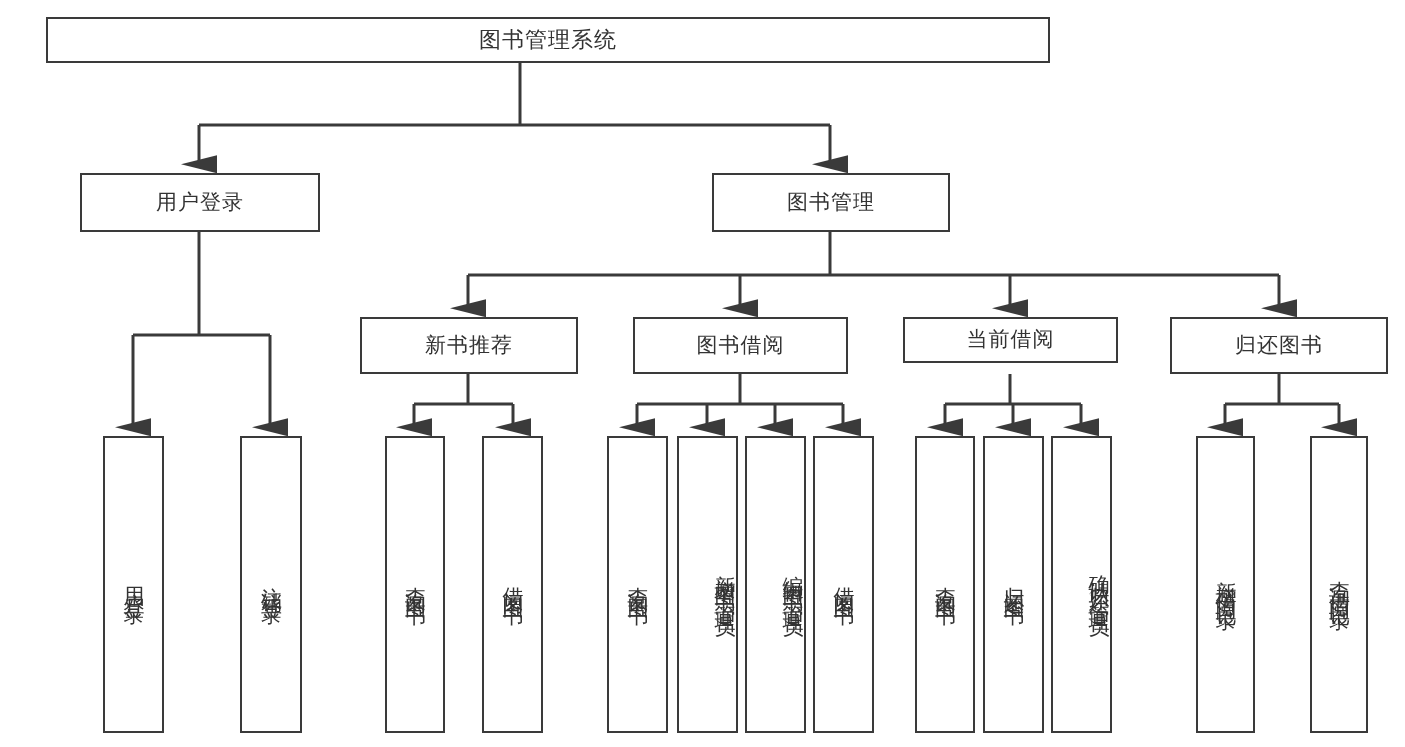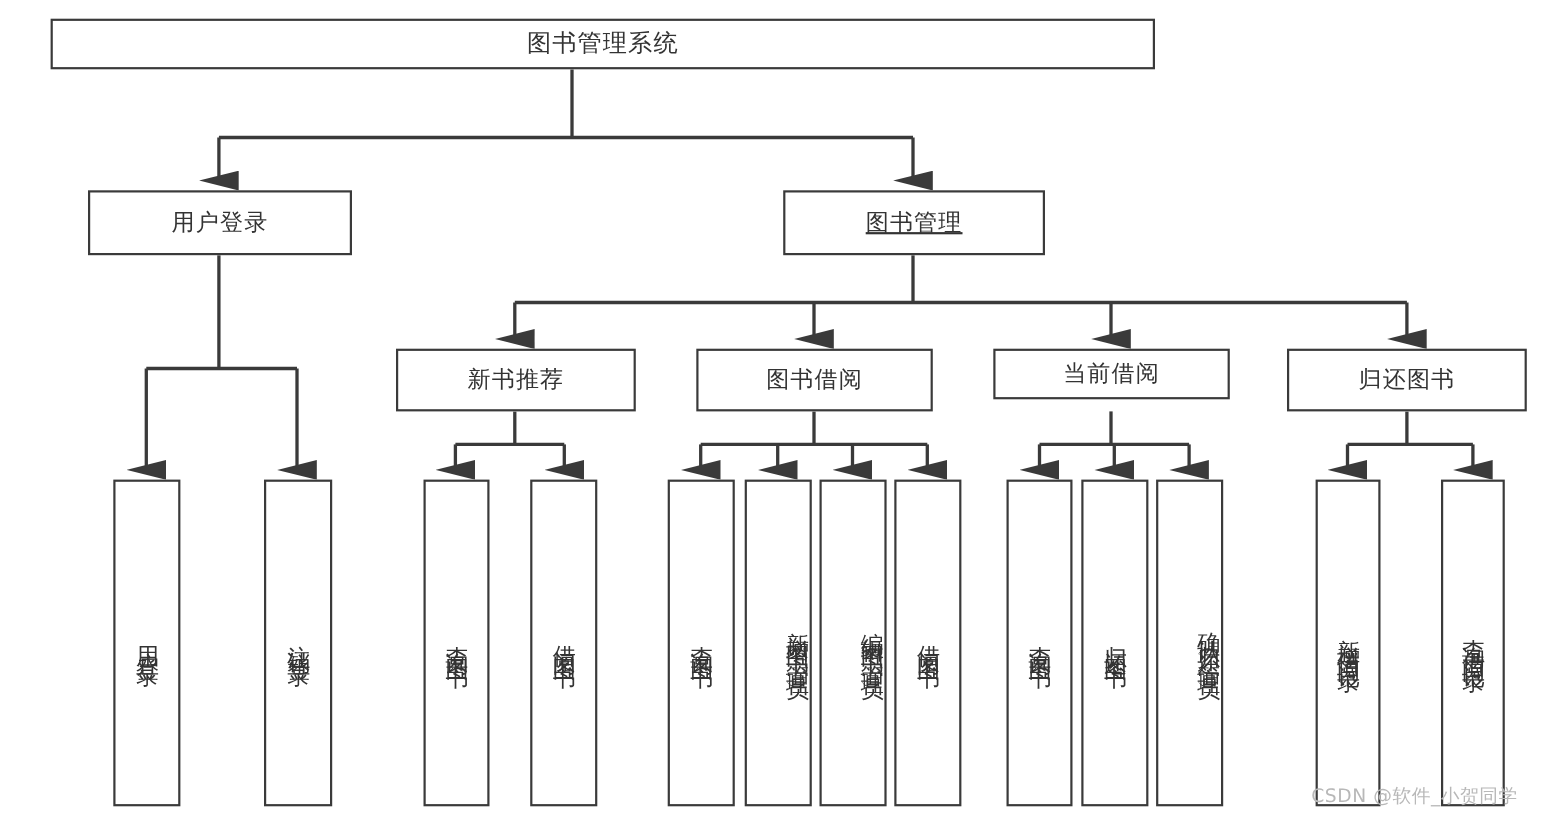--- a/index.html
+++ b/index.html
@@ -129,21 +129,21 @@
   </svg>
 
   <div class="node node-h node-root" style="left:18px; top:17px; width:1004px; height:46px;margin-left:28px;">
     <span>图书管理系统</span>
   </div>
 
   <div class="node node-h" style="left:80px; top:173px; width:240px; height:59px;">
     <span>用户登录</span>
   </div>
 
-  <div class="node node-h" style="left:712px; top:173px; width:238px; height:59px;text-decoration:underline;">
+  <div class="node node-h" style="left:712px; top:173px; width:238px; height:59px;">
     <span>图书管理</span>
   </div>
 
   <div class="node node-h" style="left:360px; top:317px; width:218px; height:57px;">
     <span>新书推荐</span>
   </div>
 
   <div class="node node-h" style="left:633px; top:317px; width:215px; height:57px;">
     <span>图书借阅</span>
   </div>
@@ -201,15 +201,14 @@
   </div>
 
   <div class="node node-v mid" style="left:1196px; top:436px; width:59px; height:297px;">
     <span>新增借阅记录</span>
   </div>
 
   <div class="node node-v mid" style="left:1310px; top:436px; width:58px; height:297px;">
     <span>查询借阅记录</span>
   </div>
 
-  <div class="watermark">CSDN @软件_小贺同学</div>
 
 </div>
 
 </body></html>

